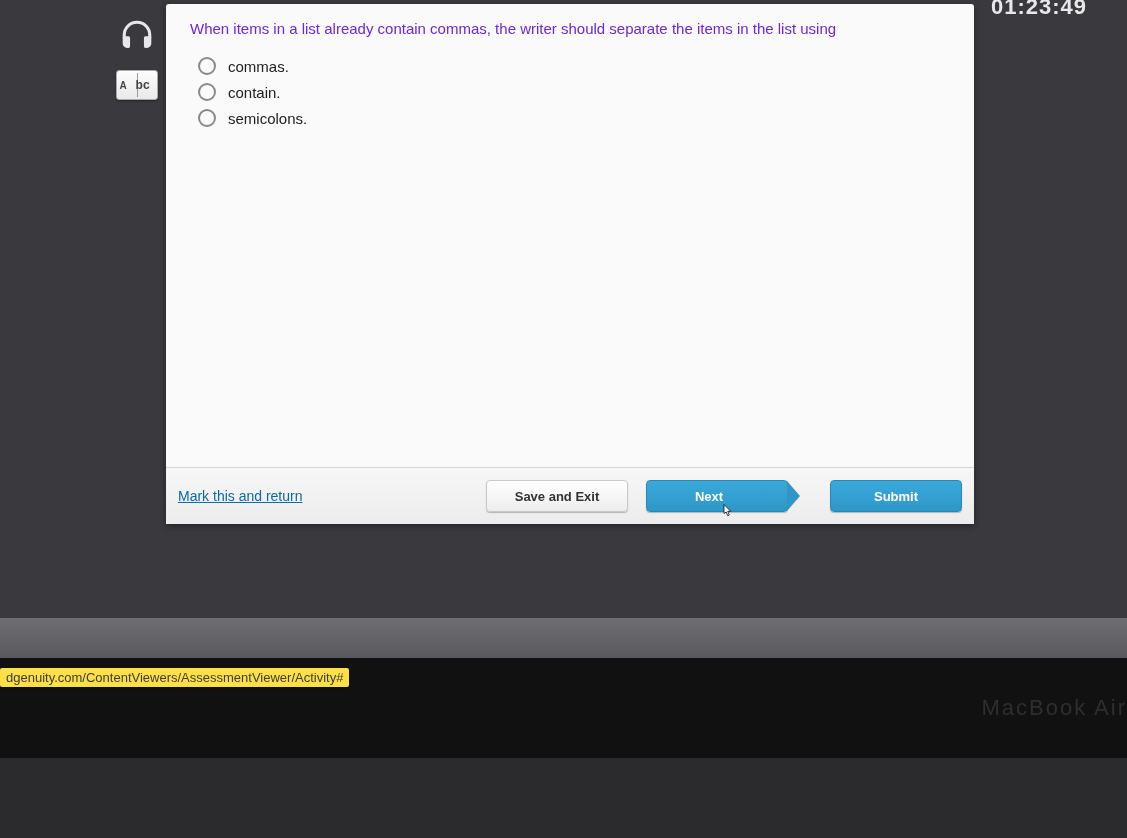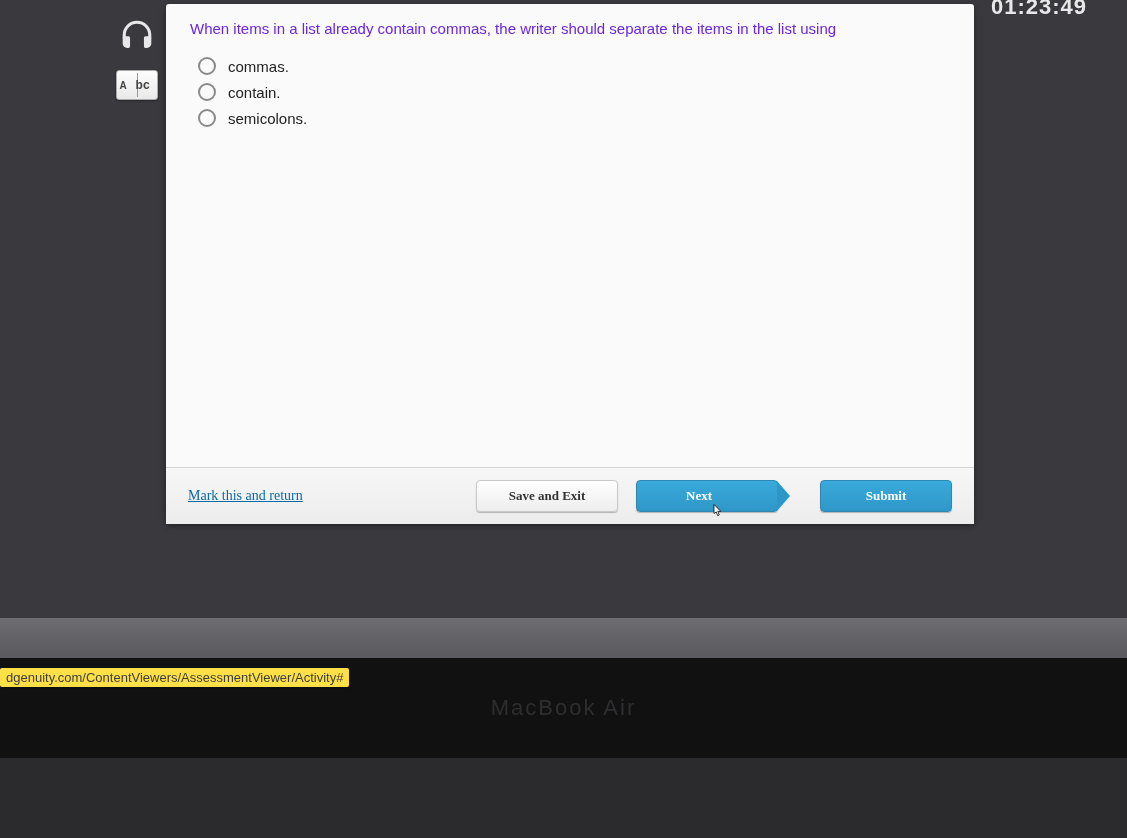--- a/index.html
+++ b/index.html
@@ -106,23 +106,22 @@
     flex-shrink: 0;
   }
 
   
   .footer {
     height: 56px;
     border-top: 1px solid #d6d6d6;
     background: linear-gradient(#f7f7f7,#ececec);
     display: flex;
     align-items: center;
-    padding: 0 22px;
+    padding: 0 12px;
     gap: 18px;
-    font-family: Liberation Serif, serif;
   }
   .mark-link {
     color: #0a6aa1;
     font-size: 14px;
     text-decoration: underline;
     cursor: pointer;
     margin-right: auto;
   }
   .btn {
     height: 30px;
@@ -204,21 +203,21 @@
   }
   .laptop-black {
     position: absolute;
     left: 0;
     right: 0;
     top: 658px;
     height: 100px;
     background: #111;
     display:flex;
     align-items:center;
-    justify-content:center;
+    justify-content:flex-end;
     color:#2e2e30;
     font-size:22px;
     letter-spacing:2px;
   }
   .kb {
     position: absolute;
     left: 0;
     right: 0;
     top: 758px;
     bottom: 0;

